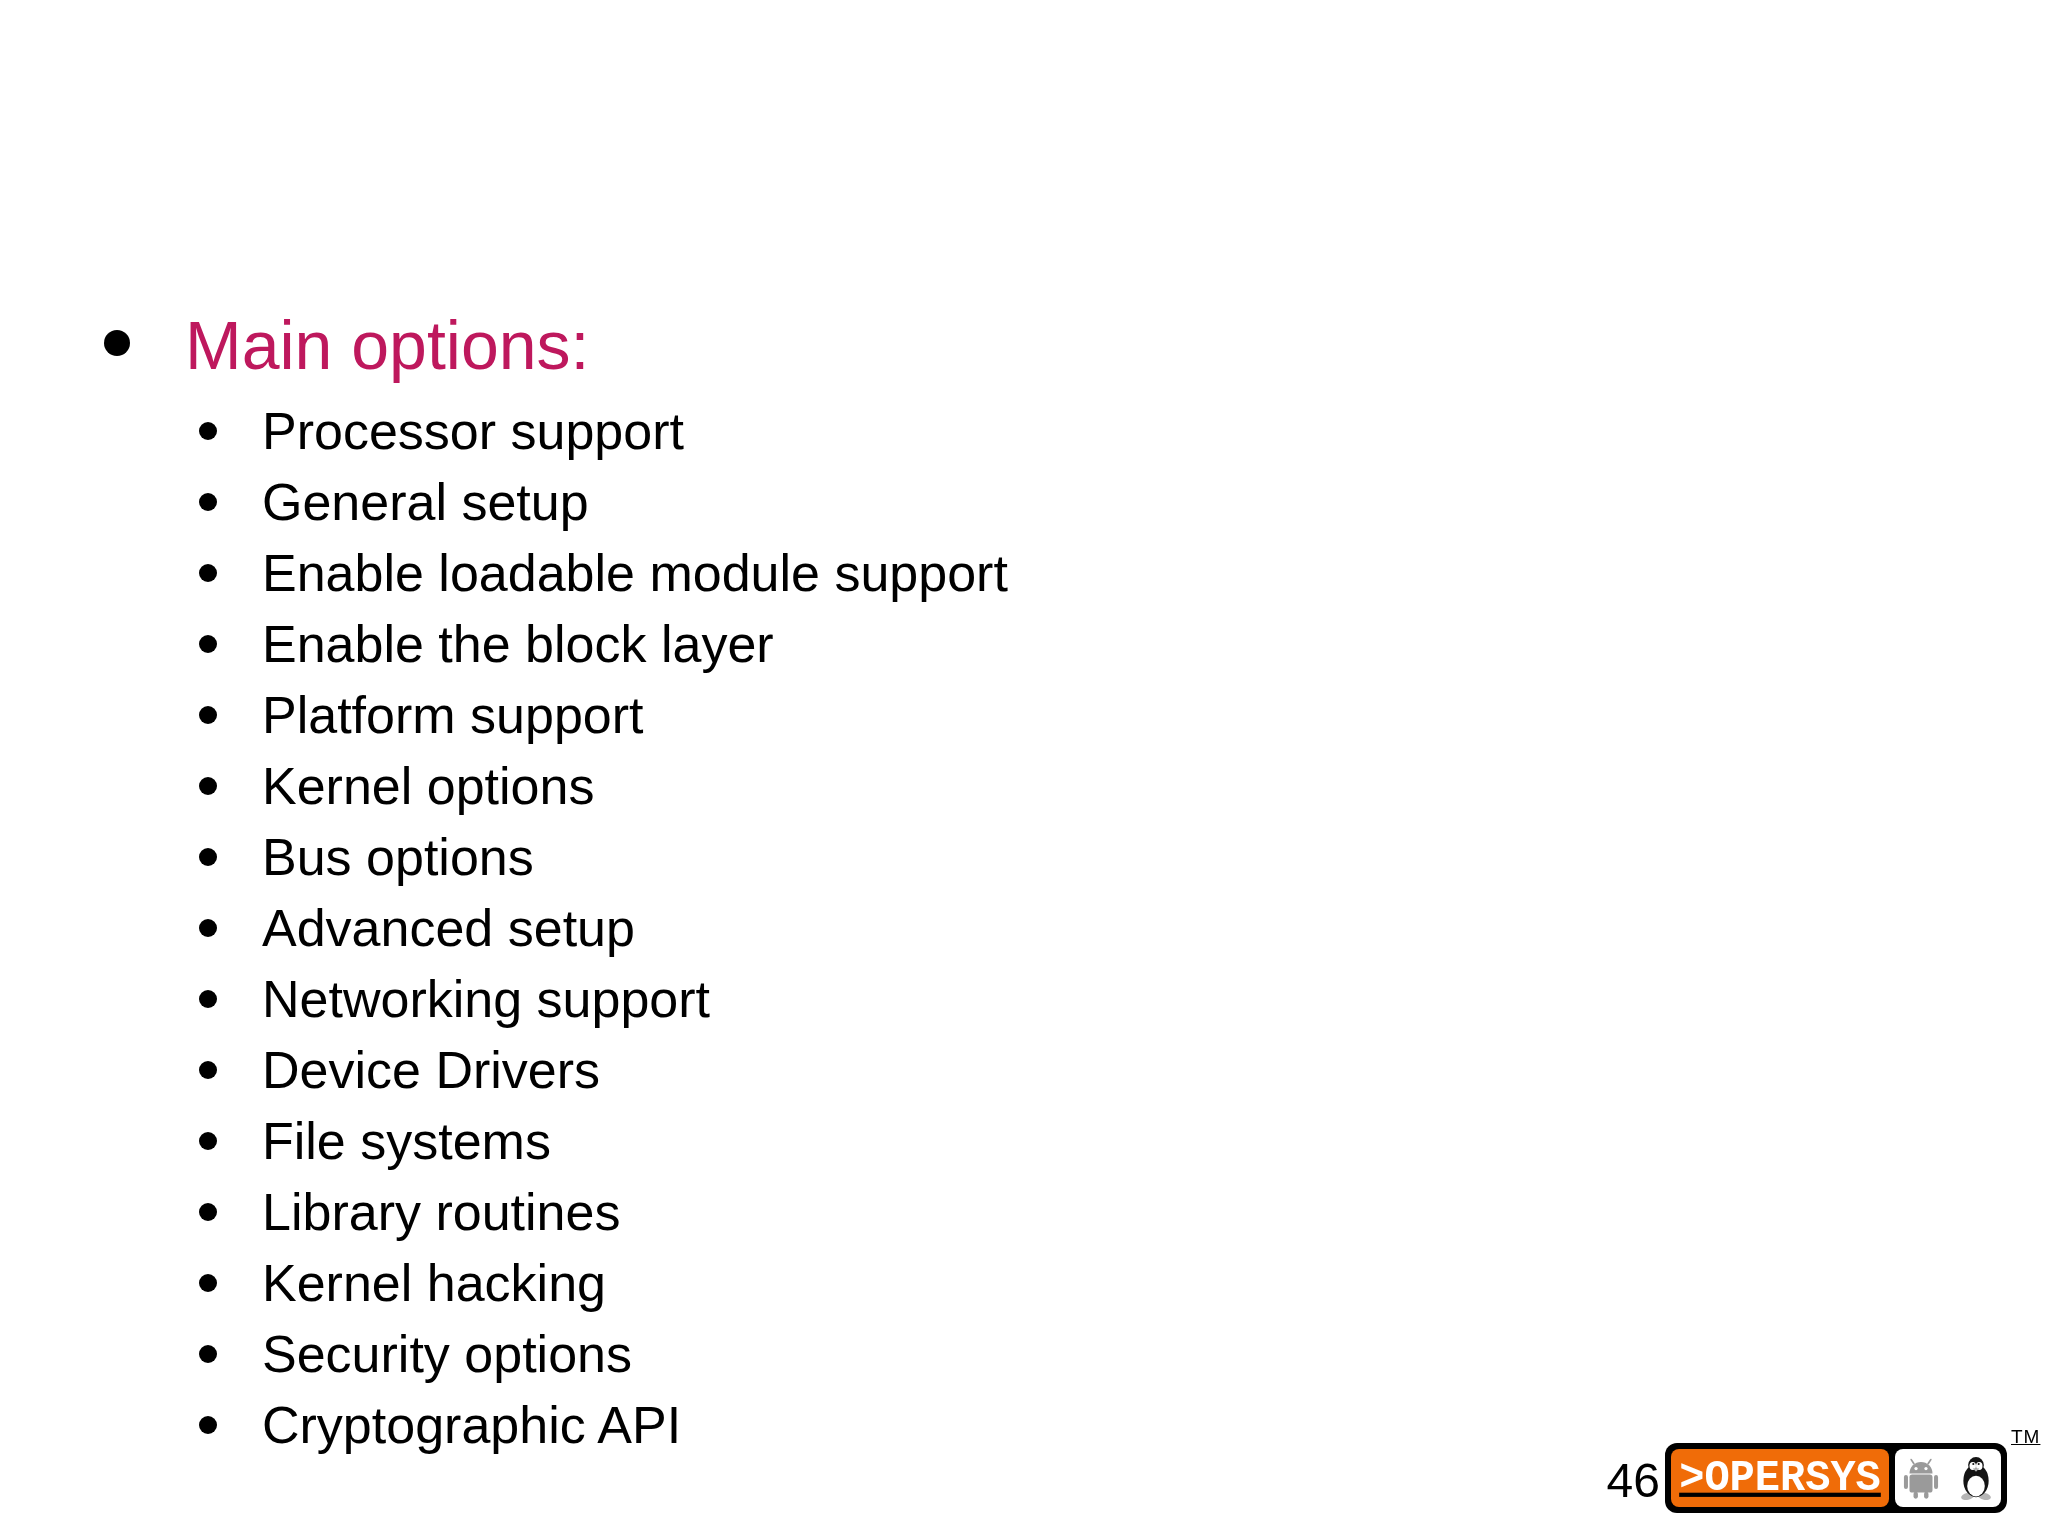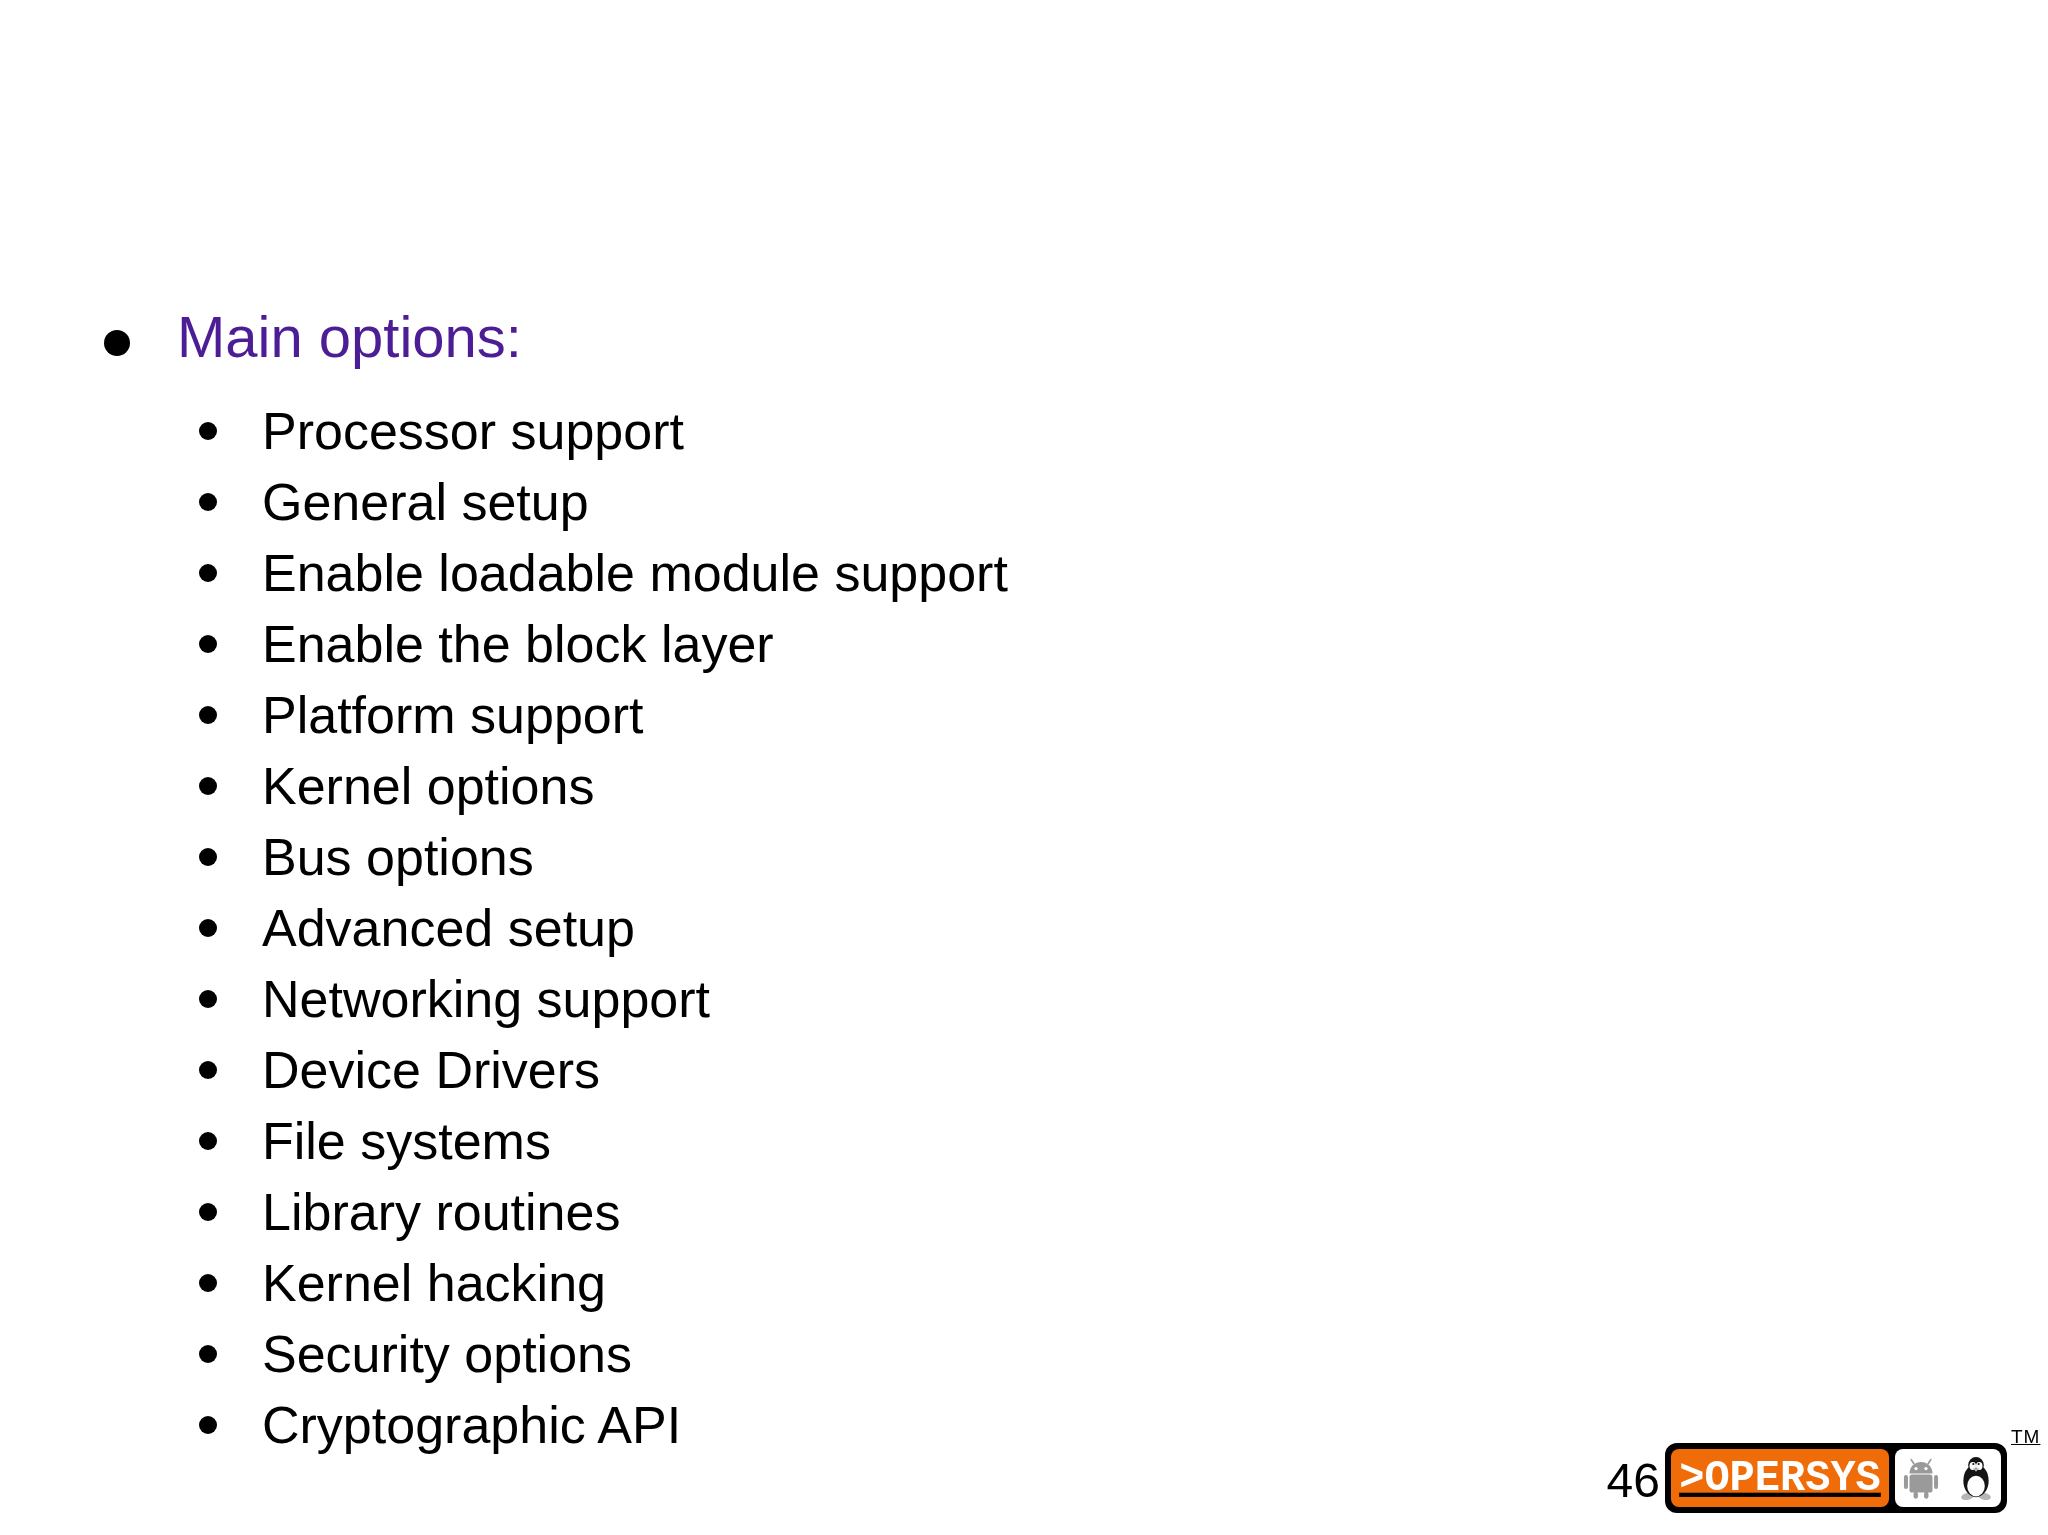--- a/index.html
+++ b/index.html
@@ -27,26 +27,26 @@
     top: 330px;
     width: 26px;
     height: 26px;
     border-radius: 50%;
     background: #000000;
   }
   .title-text {
     position: absolute;
     left: 177px;
     top: 296px;
-    margin: 0;
-    font-size: 58px;
+    margin: 8px;
+    font-size: 68px;
     font-weight: 400;
     line-height: 82px;
     letter-spacing: 0px;
-    color: #4c1d95;
+    color: #be185d;
     white-space: nowrap;
   }
 
   
   .options-list {
     position: absolute;
     left: 0;
     top: 396px;
     margin: 0;
     padding: 0;

